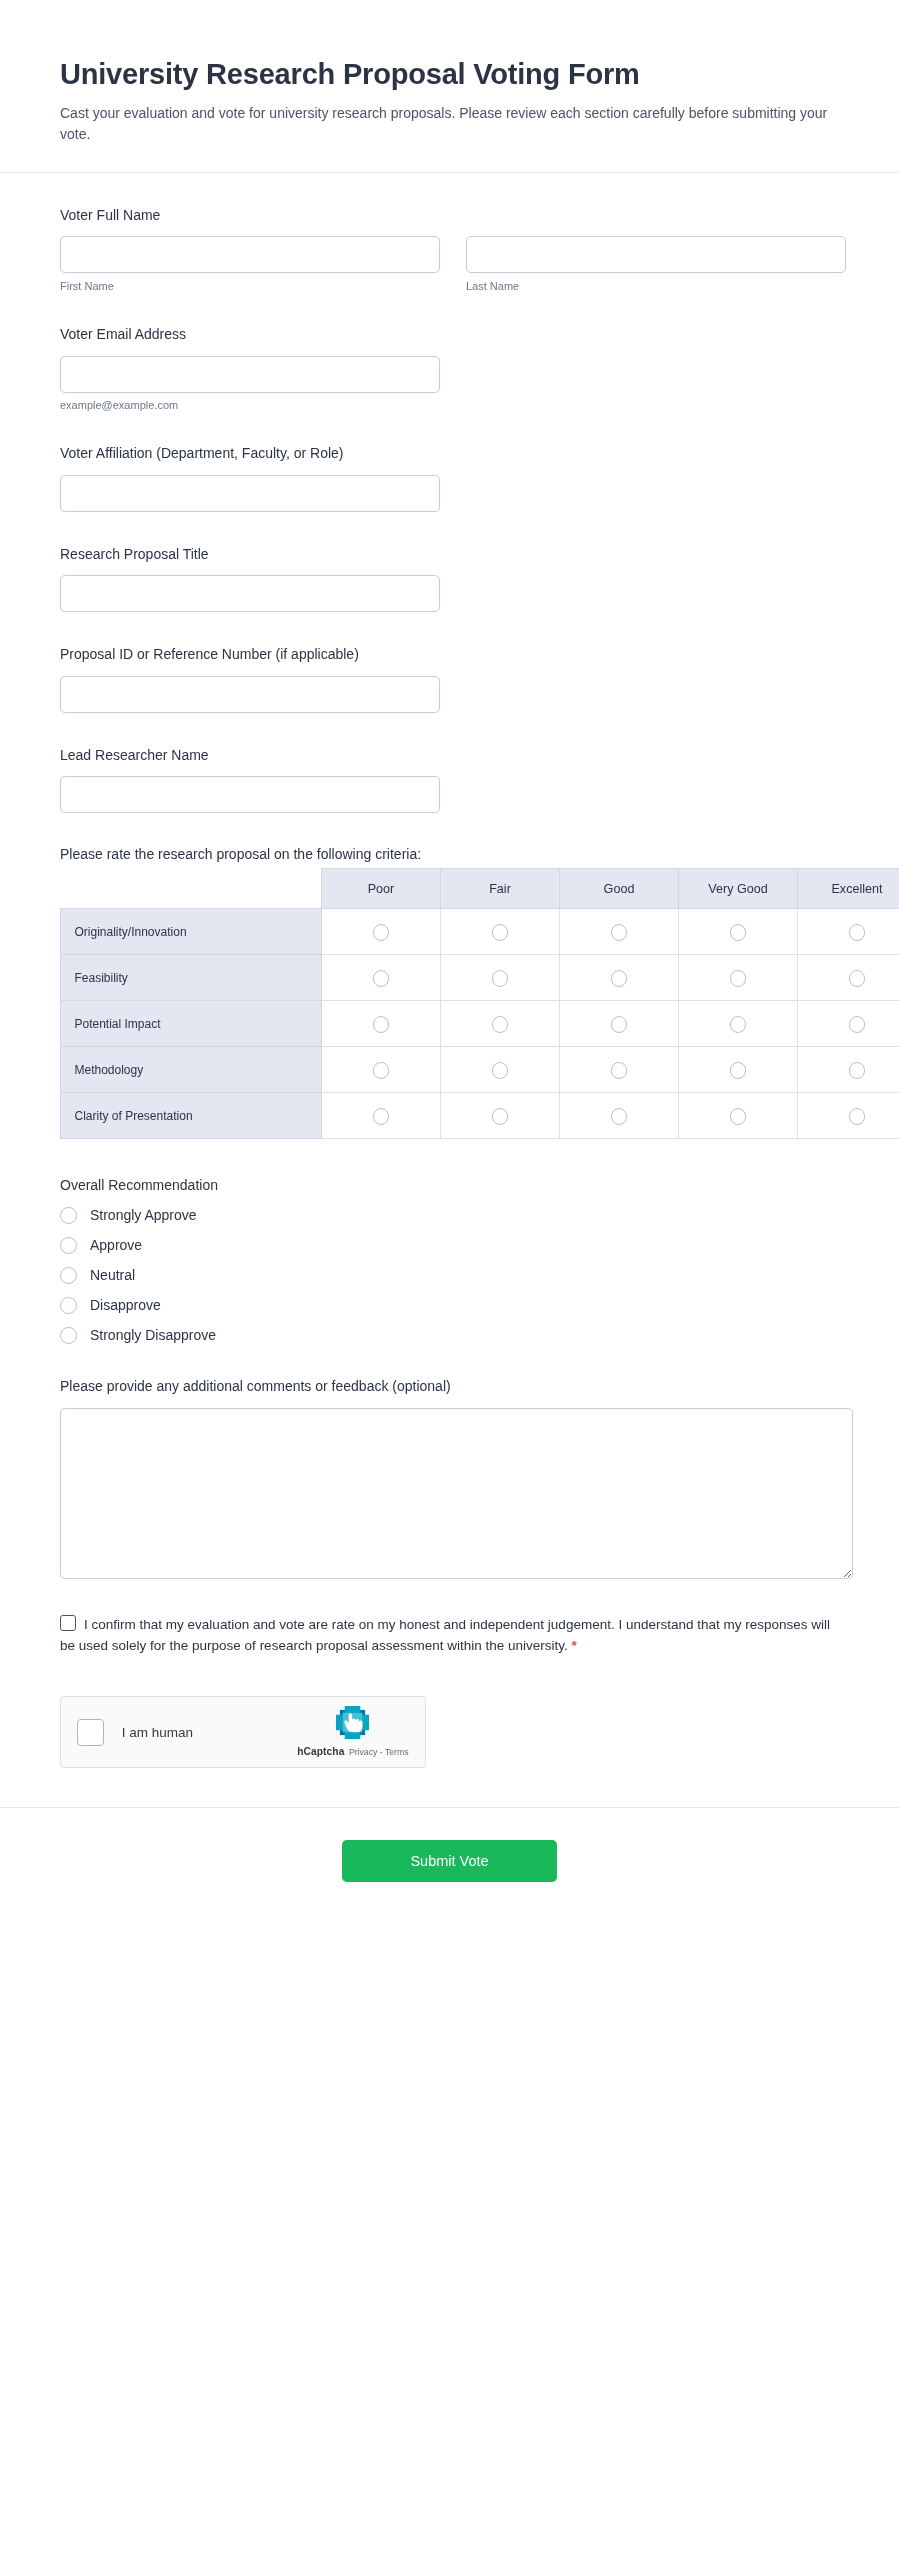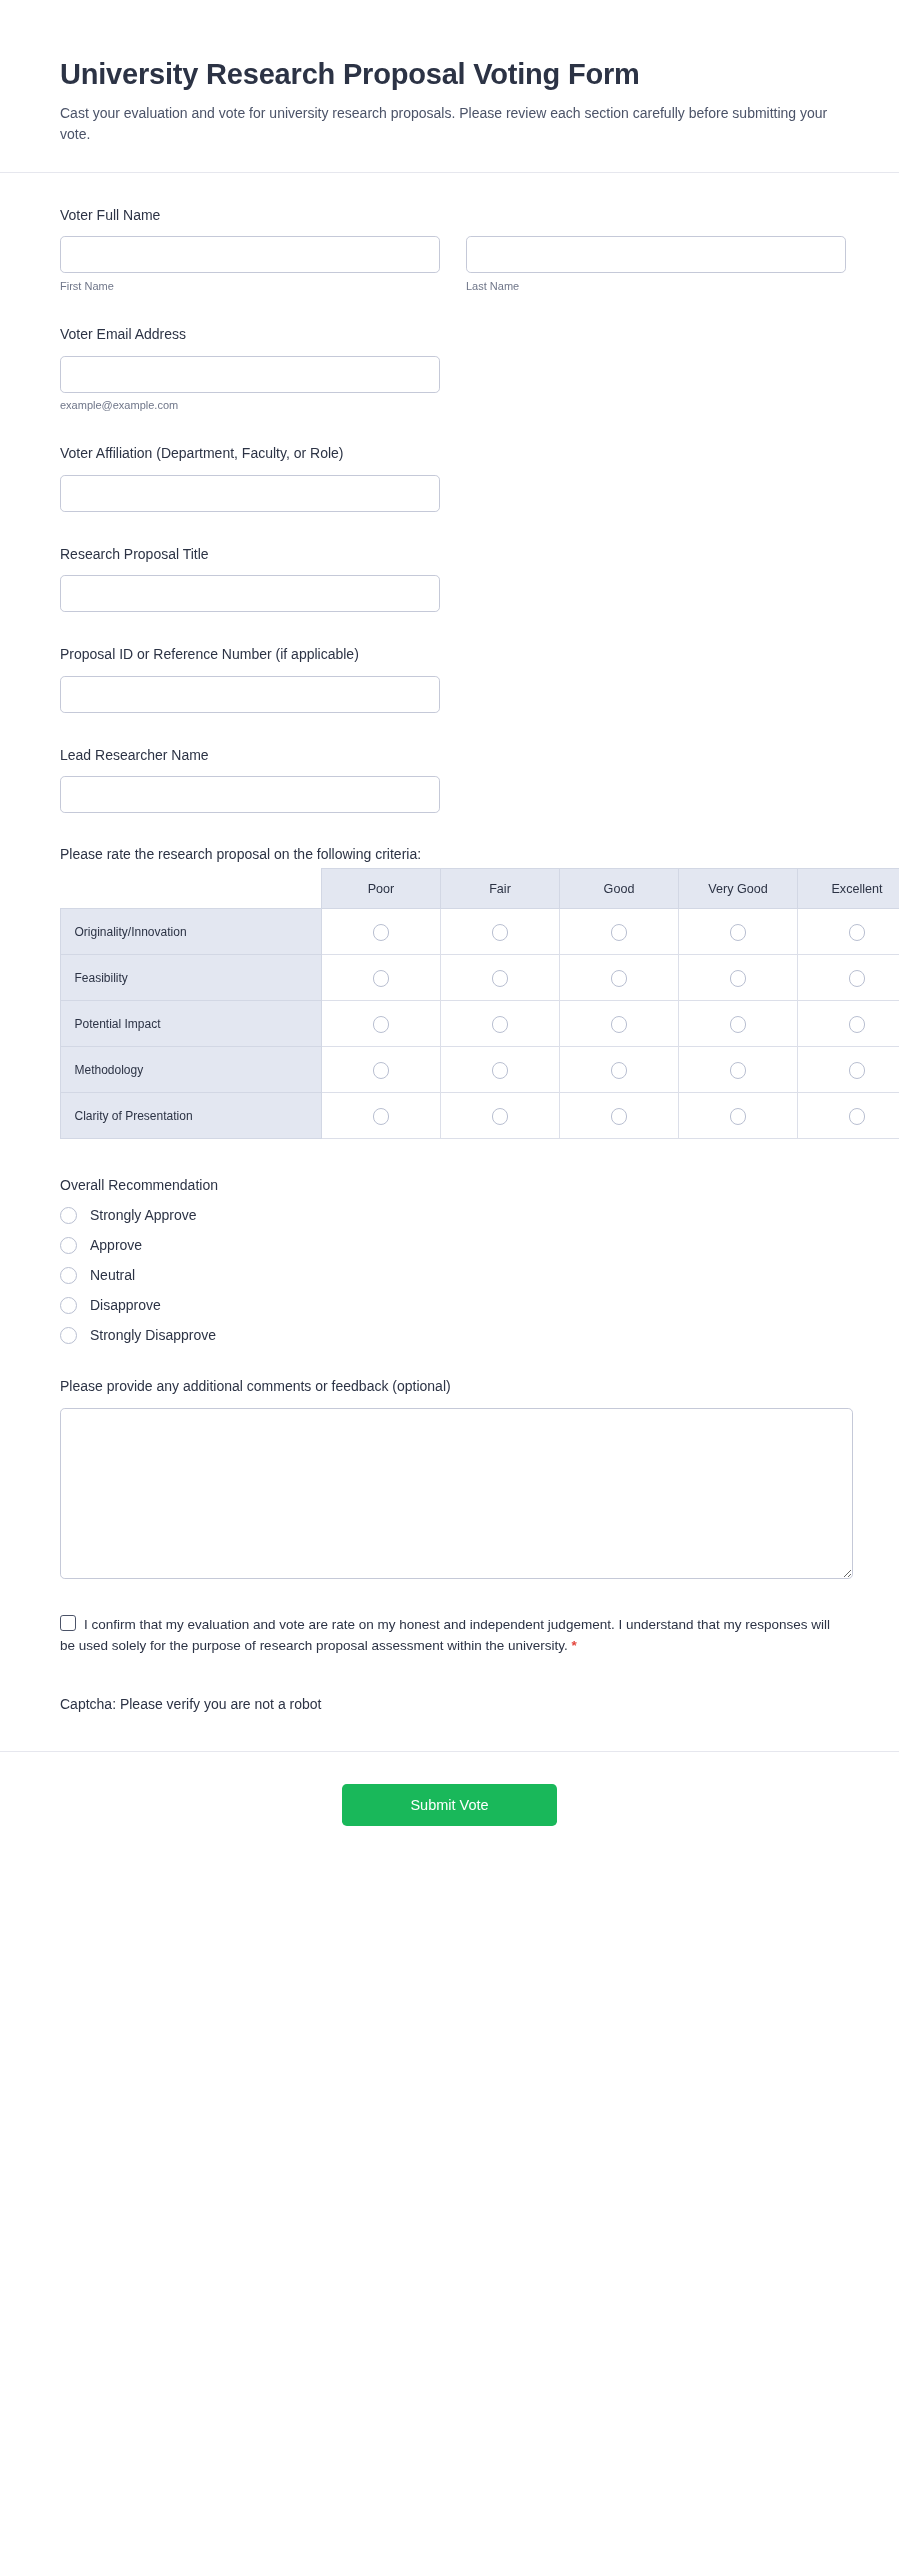--- a/index.html
+++ b/index.html
@@ -430,21 +430,35 @@
     </div>
 
     <div class="consent-block">
       <div class="consent-text">
         <span class="consent-box"></span><span>I confirm that my evaluation and vote are rate on my honest and independent judgement. I understand that my responses will be used solely for the purpose of research proposal assessment within the university.</span>
         <span class="req-star">*</span>
       </div>
     </div>
 
     <div class="captcha-block">
-      <span class="captcha-label">Captcha: Please verify you are not a robot</span>
+      <div class="hcaptcha-widget">
+        <span class="hc-check"></span>
+        <span class="hc-label">I am human</span>
+        <span class="hc-brand">
+          <svg class="hc-logo" width="33" height="33" viewBox="0 0 34 34" xmlns="http://www.w3.org/2000/svg">
+            <rect x="4" y="4" width="26" height="26" fill="#0074bf"></rect>
+            <rect x="9" y="0" width="16" height="34" fill="#0aa3c2"></rect>
+            <rect x="0" y="9" width="34" height="16" fill="#0aa3c2"></rect>
+            <rect x="7" y="7" width="20" height="20" fill="#45c0d9"></rect>
+            <path d="M17 27c-3.2 0-5-2-6.1-4.6l-2.2-5.1c-.4-.9 0-1.9.9-2.3.9-.4 1.9 0 2.3.9l1.1 2.4V9.2c0-1 .8-1.8 1.8-1.8s1.8.8 1.8 1.8v5.4c0-1 .8-1.8 1.8-1.8s1.8.8 1.8 1.8v.7c0-1 .8-1.8 1.8-1.8s1.8.8 1.8 1.8v1c.2-.8.9-1.4 1.7-1.4 1 0 1.8.8 1.8 1.8v4.3c0 3.6-2.5 6-6.1 6h-4.2z" fill="#ffffff"></path>
+          </svg>
+          <span class="hc-name">hCaptcha</span>
+          <span class="hc-terms">Privacy - Terms</span>
+        </span>
+      </div>
     </div>
 
   </div>
 
   <div class="footer-divider"></div>
   <div class="form-footer">
     <button class="submit-btn" type="button">Submit Vote</button>
   </div>
 
 </div>

